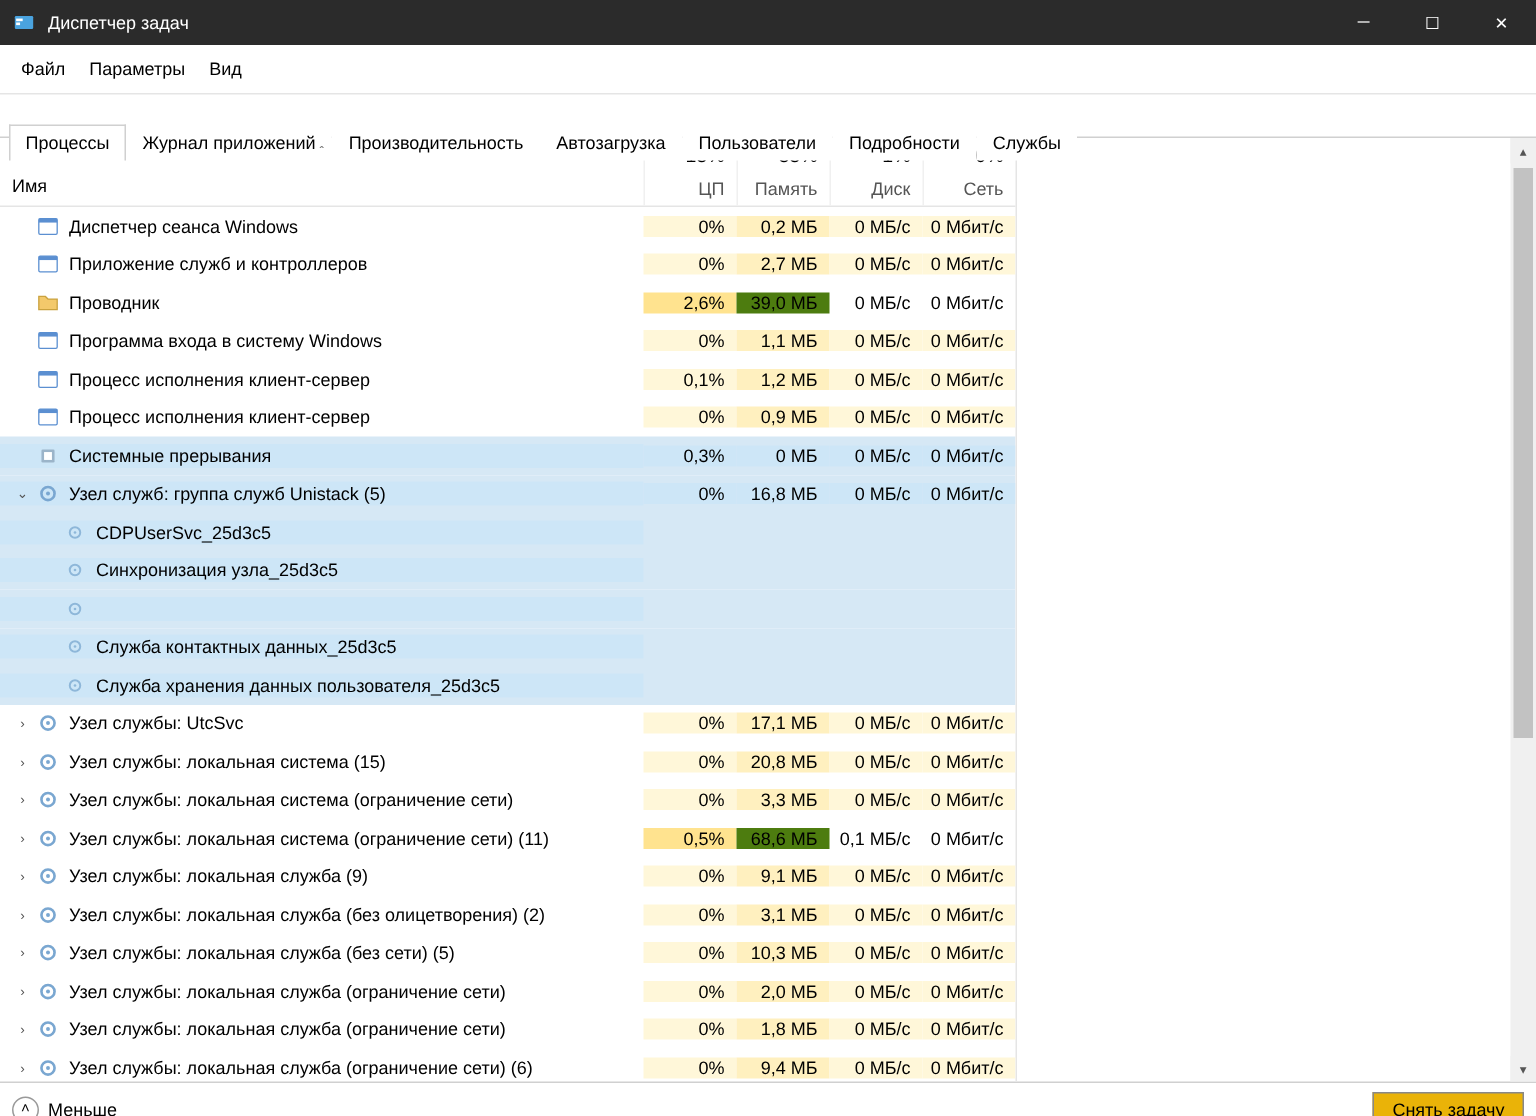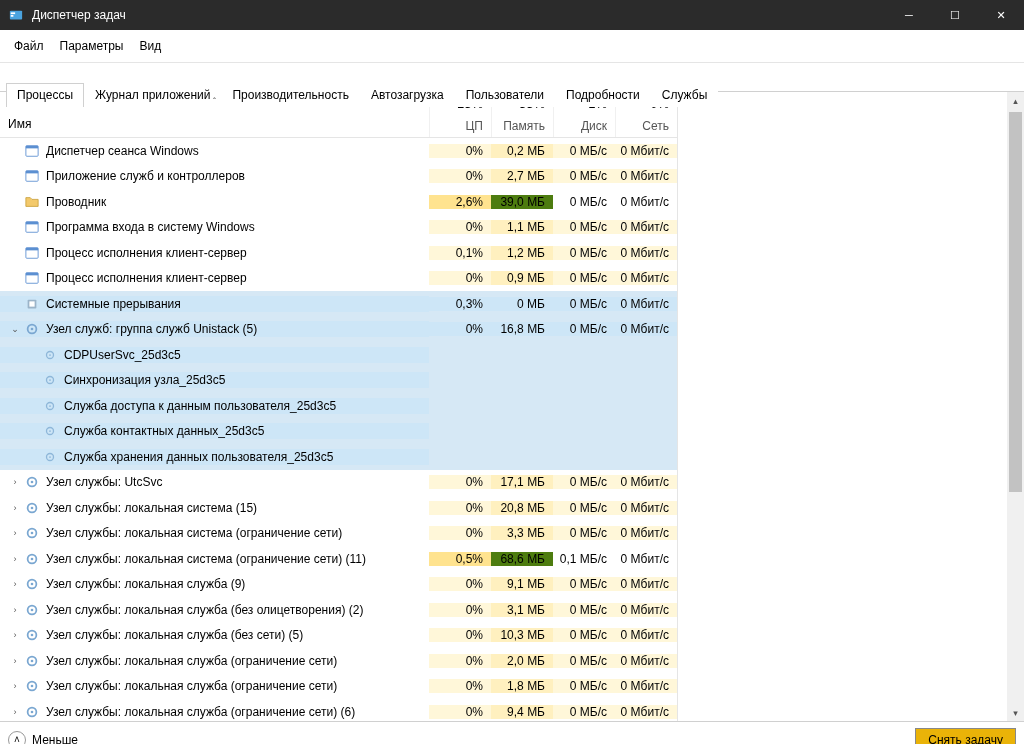--- a/index.html
+++ b/index.html
@@ -267,21 +267,20 @@
           <div class="val val-net"></div>
         </div>
         <div class="row sel child">
           <div class="name-cell">
             <span class="icon">
               <svg class="ico-svg" viewBox="0 0 16 16">
                 <circle cx="8" cy="8" r="4" fill="none" stroke="#8eb7d9" stroke-width="1.5"></circle>
                 <circle cx="8" cy="8" r="1" fill="#8eb7d9"></circle>
               </svg>
             </span>
-            <span>Служба доступа к данным пользователя_25d3c5</span>
           </div>
           <div class="val val-cpu"></div>
           <div class="val val-mem"></div>
           <div class="val val-disk"></div>
           <div class="val val-net"></div>
         </div>
         <div class="row sel child">
           <div class="name-cell">
             <span class="icon">
               <svg class="ico-svg" viewBox="0 0 16 16">

